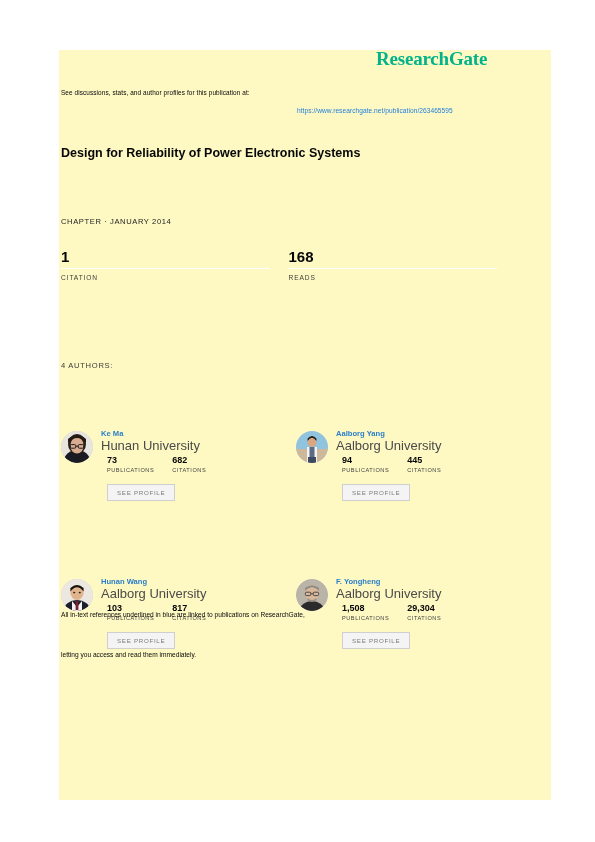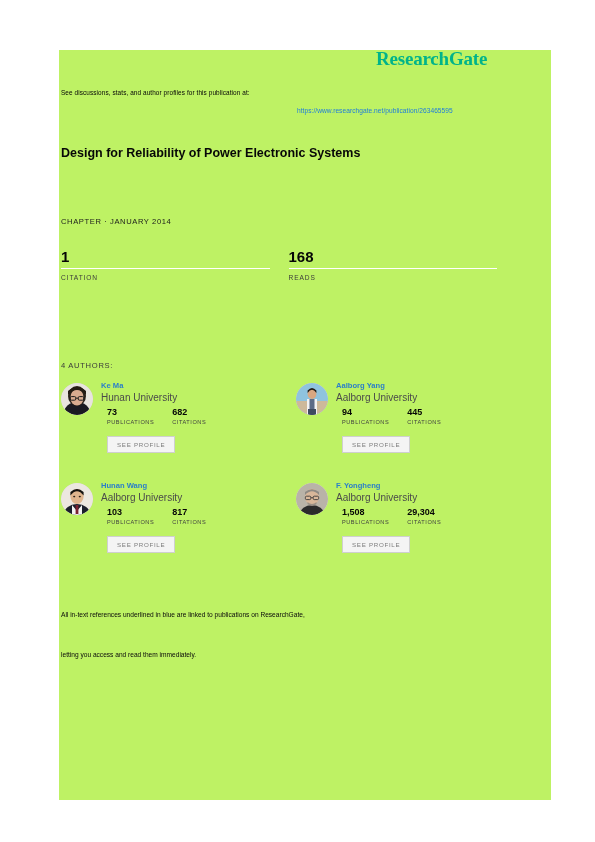--- a/index.html
+++ b/index.html
@@ -25,21 +25,21 @@
     background: #ffffff;
   }
 
   
   #scan-panel {
     position: absolute;
     left: 59px;
     top: 50px;
     width: 492px;
     height: 750px;
-    background: #bef264;
+    background: #fef9c3;
     overflow: hidden;
   }
 
   
   #rg-logo {
     position: absolute;
     left: 376px;
     top: 48px;
     font-family: Liberation Serif, serif;
     font-weight: bold;
@@ -139,20 +139,21 @@
     top: 330px;
     width: 470px;
     display: flex;
     flex-wrap: wrap;
   }
   .author-card {
     width: 230px;
     height: 100px;
     display: flex;
     margin-bottom: 0px;
+    margin-top: 48px;
   }
   .author-card:nth-child(odd) { margin-right: 5px; }
 
   .avatar {
     width: 32px;
     height: 32px;
     border-radius: 50%;
     flex: 0 0 32px;
     margin-top: 3px;
     margin-right: 8px;
@@ -165,21 +166,21 @@
   .author-info { flex: 1 1 auto; }
 
   .author-name {
     font-size: 7.6px;
     font-weight: bold;
     color: #2b7fc9;
     line-height: 11px;
     margin-bottom: 1px;
   }
   .author-affil {
-    font-size: 10px;
+    font-size: 13px;
     color: #4a4a4a;
     line-height: 11px;
     margin-bottom: 4px;
   }
   .author-metrics {
     display: flex;
     margin-left: 6px;
     margin-bottom: 6px;
   }
   .metric { margin-right: 18px; }

